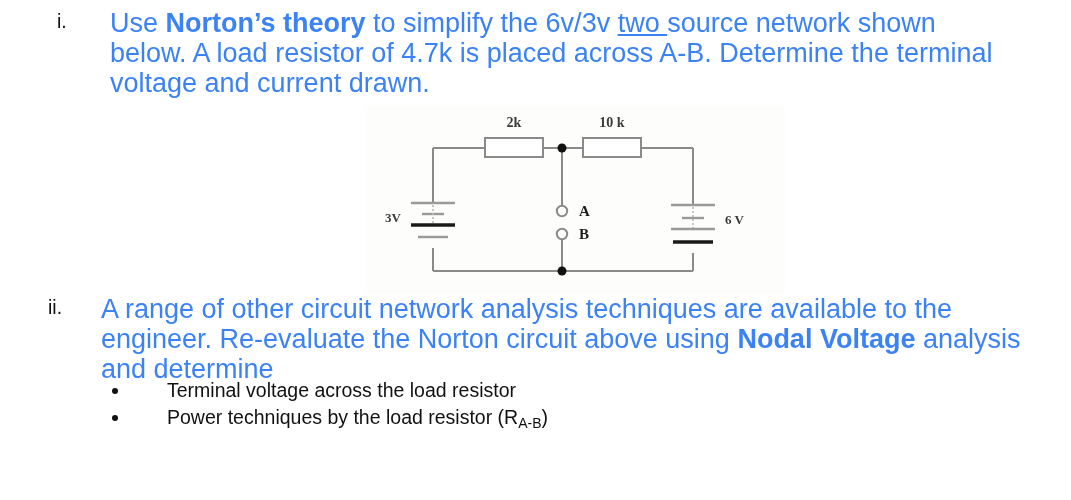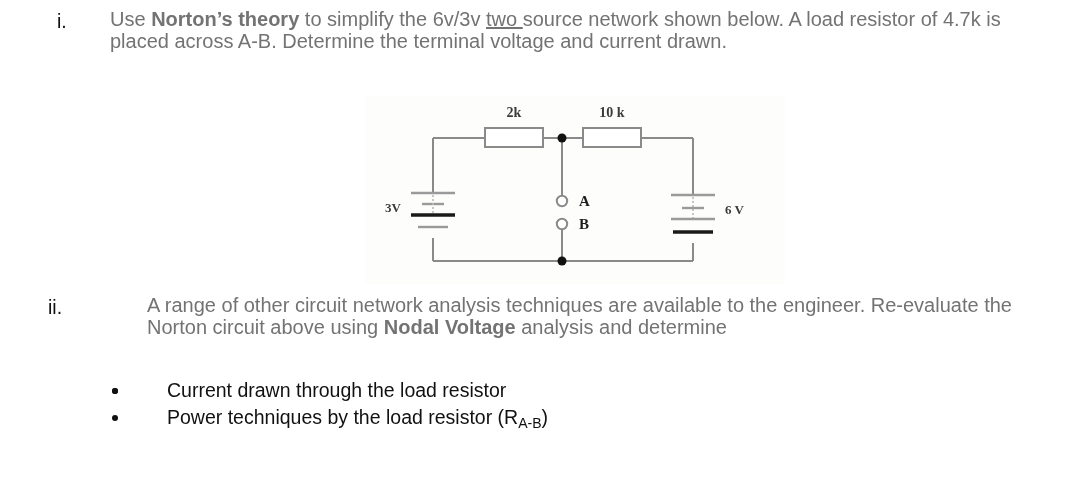--- a/index.html
+++ b/index.html
@@ -23,32 +23,32 @@
     align-items: flex-start;
   }
   .q-marker {
     width: 53px;
     flex: 0 0 53px;
     font-size: 19.5px;
     line-height: 26.5px;
     color: #111111;
   }
   .q-body {
-    font-size: 20px;
-    line-height: 22px;
-    color: #737373;
+    font-size: 27px;
+    line-height: 30px;
+    color: #3b82f6;
   }
   .q-body b { font-weight: bold; }
   .u-word { text-decoration: underline; }
 
   #question-one { left: 57px; top: 8px; width: 960px; }
   #question-one .q-body { width: 905px; }
 
   #question-two { left: 48px; top: 294px; width: 980px; }
-  #question-two .q-body { width: 928px; margin-left: 46px; }
+  #question-two .q-body { width: 928px; }
 
   
   .bullet-list {
     position: absolute;
     left: 112px;
     top: 377px;
     margin: 0;
     padding: 0;
     list-style: none;
   }
@@ -73,21 +73,21 @@
     vertical-align: baseline;
     position: relative;
     top: 0.28em;
     margin-top: 24px;
   }
 
   
   #circuit-figure {
     position: absolute;
     left: 365px;
-    top: 96px;
+    top: 106px;
     width: 420px;
     height: 188px;
     background: #f0abfc;
   }
   #circuit-figure svg { display: block; }
 </style>
 </head>
 <body>
 
 <div class="question" id="question-one">
@@ -183,22 +183,19 @@
 <div class="question" id="question-two">
   <div class="q-marker">ii.</div>
   <div class="q-body">
     <span>A range of other circuit network analysis techniques are available to the engineer. Re-evaluate the Norton circuit above using </span><b>Nodal Voltage</b><span> analysis and determine</span>
   </div>
 </div>
 
 <ul class="bullet-list">
   <li>
     <span class="dot"></span>
-  </li>
-  <li>
-    <span class="dot"></span>
-    <span>Current drawn through the load resistor</span>
+    <span>Terminal voltage across the load resistor</span>
   </li>
   <li>
     <span class="dot"></span>
     <span>Power techniques by the load resistor (R</span><sub>A-B</sub><span>)</span>
   </li>
 </ul>
 
 </body></html>

